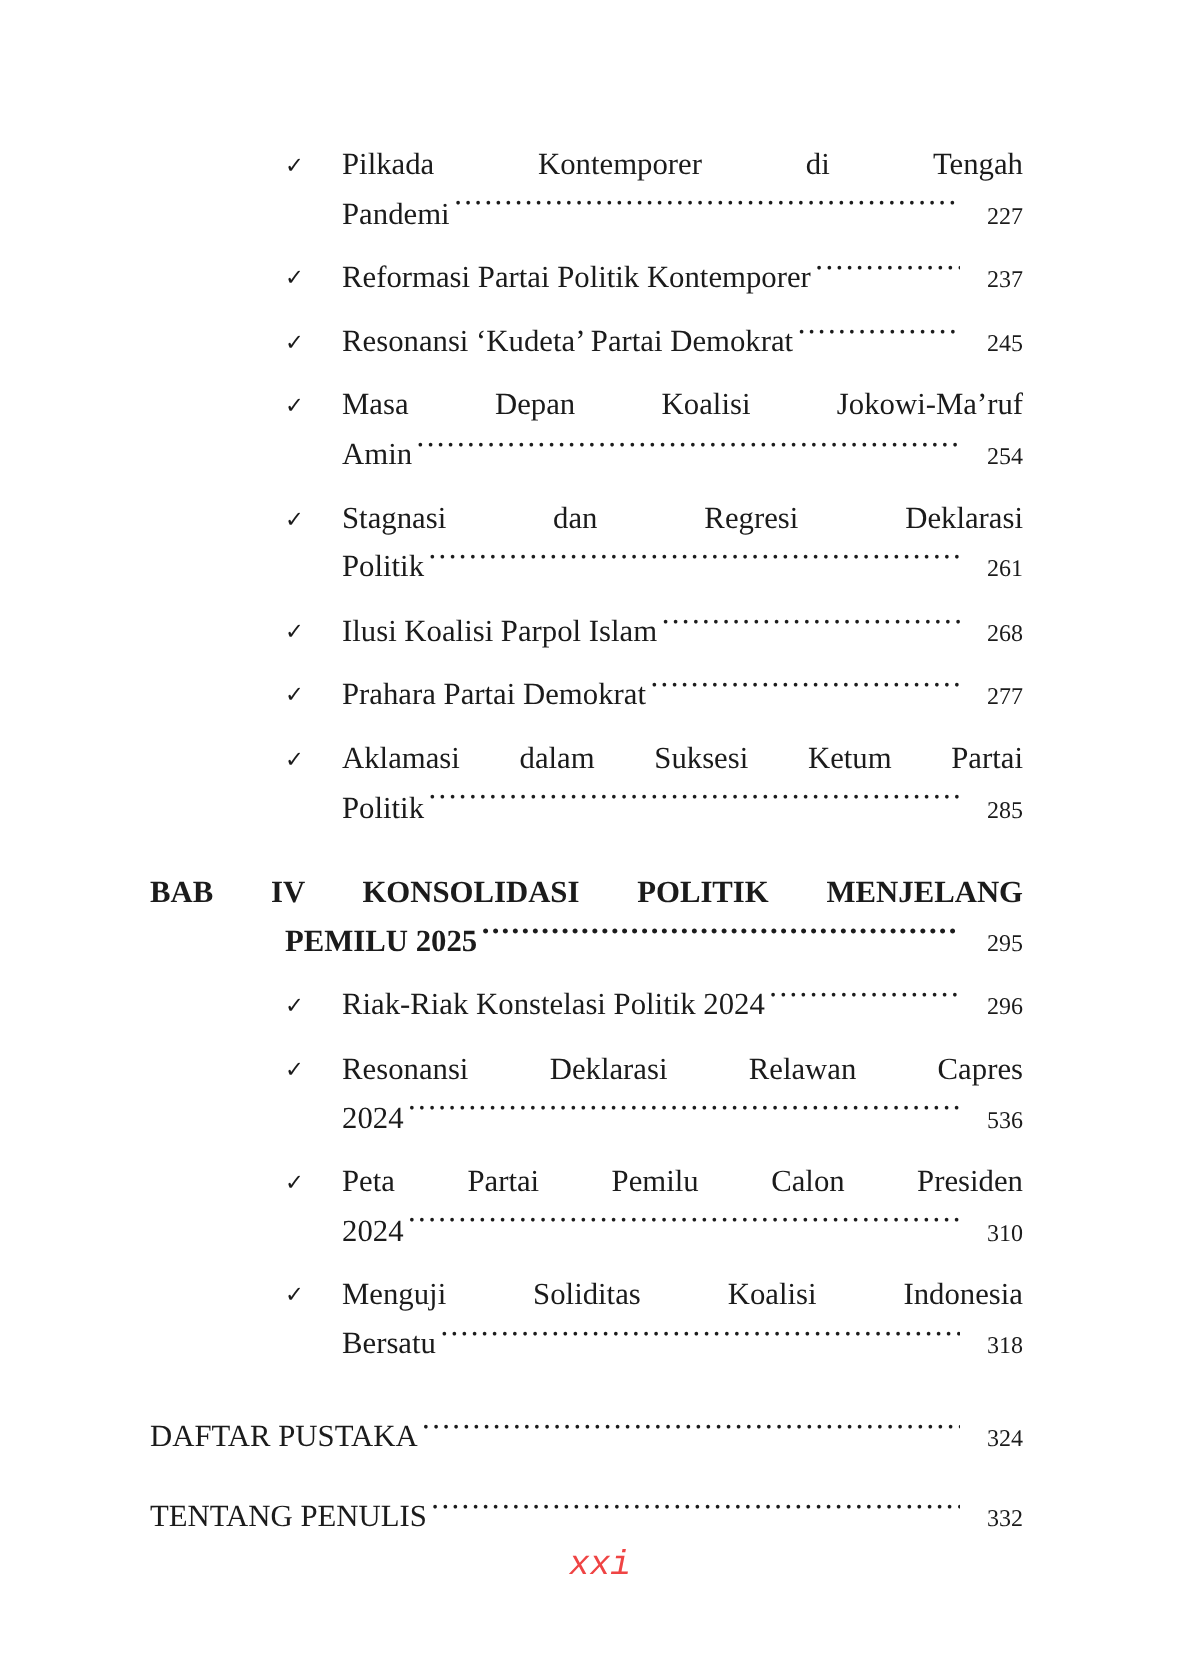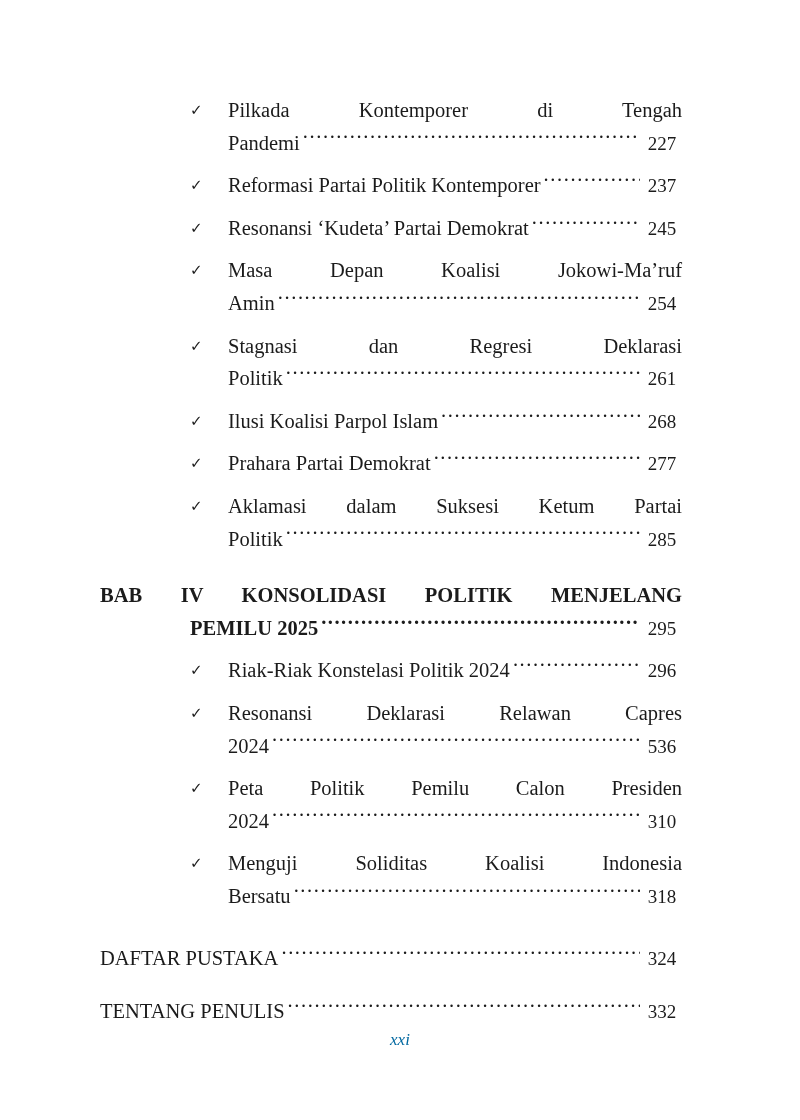--- a/index.html
+++ b/index.html
@@ -101,22 +101,22 @@
     bottom: 0.08em;
     letter-spacing: 1.6px;
     font-size: 20.5px;
     color: #1b1b1b;
     white-space: nowrap;
   }
 
   .pageno {
     flex: 0 0 auto;
     min-width: 40px;
-    text-align: center;
-    font-size: 19px;
+    text-align: right;
+    font-size: 16px;
   }
 
   
   .chapter .lines {
     font-weight: bold;
     font-size: 20.5px;
   }
   .chapter .pageno {
     font-weight: normal;
   }
@@ -136,24 +136,24 @@
   .gap-chapter { height: 14px; }
   .gap-back { height: 20px; }
   .gap-back2 { height: 10px; }
 
   .folio {
     position: absolute;
     left: 0;
     right: 0;
     top: 1030px;
     text-align: center;
-    font-size: 17px;
+    font-size: 23px;
     font-style: italic;
-    color: #0369a1;
-    font-family: Liberation Serif, serif;
+    color: #ef4444;
+    font-family: Liberation Mono, monospace;
   }
 </style>
 </head>
 <body>
 
 <div class="page">
   <div class="toc">
 
     <div class="entry lvl2">
       <div class="entry-body">
@@ -301,21 +301,21 @@
             <span class="pageno">536</span>
           </div>
         </div>
       </div>
     </div>
 
     <div class="entry lvl2">
       <div class="entry-body">
         <span class="bullet">✓</span>
         <div class="lines">
-          <div class="ln justify"><span>Peta Politik Pemilu Calon Presiden</span></div>
+          <div class="ln justify"><span>Peta Partai Pemilu Calon Presiden</span></div>
           <div class="ln">
             <span class="ln-text">2024</span>
             <span class="leader"></span>
             <span class="pageno">310</span>
           </div>
         </div>
       </div>
     </div>
 
     <div class="entry lvl2">

